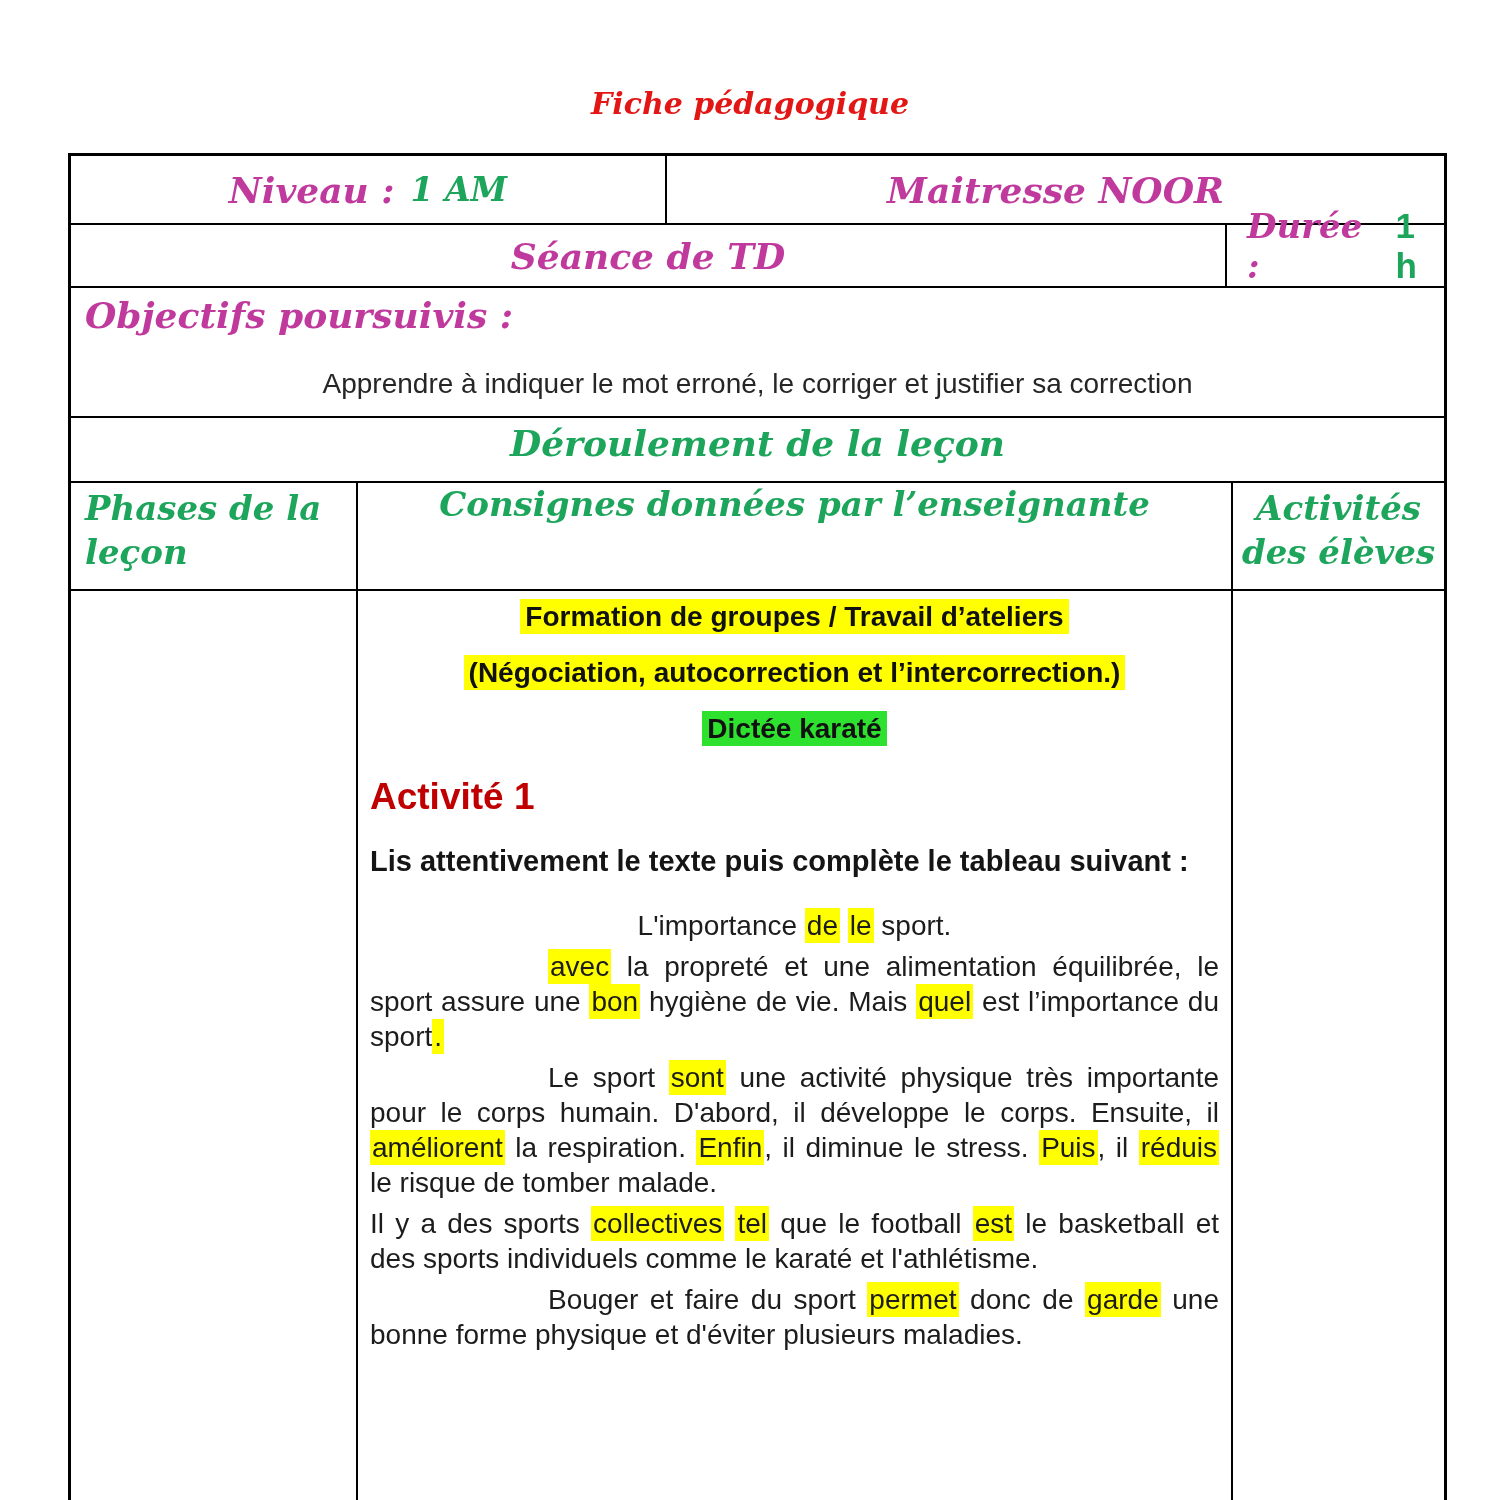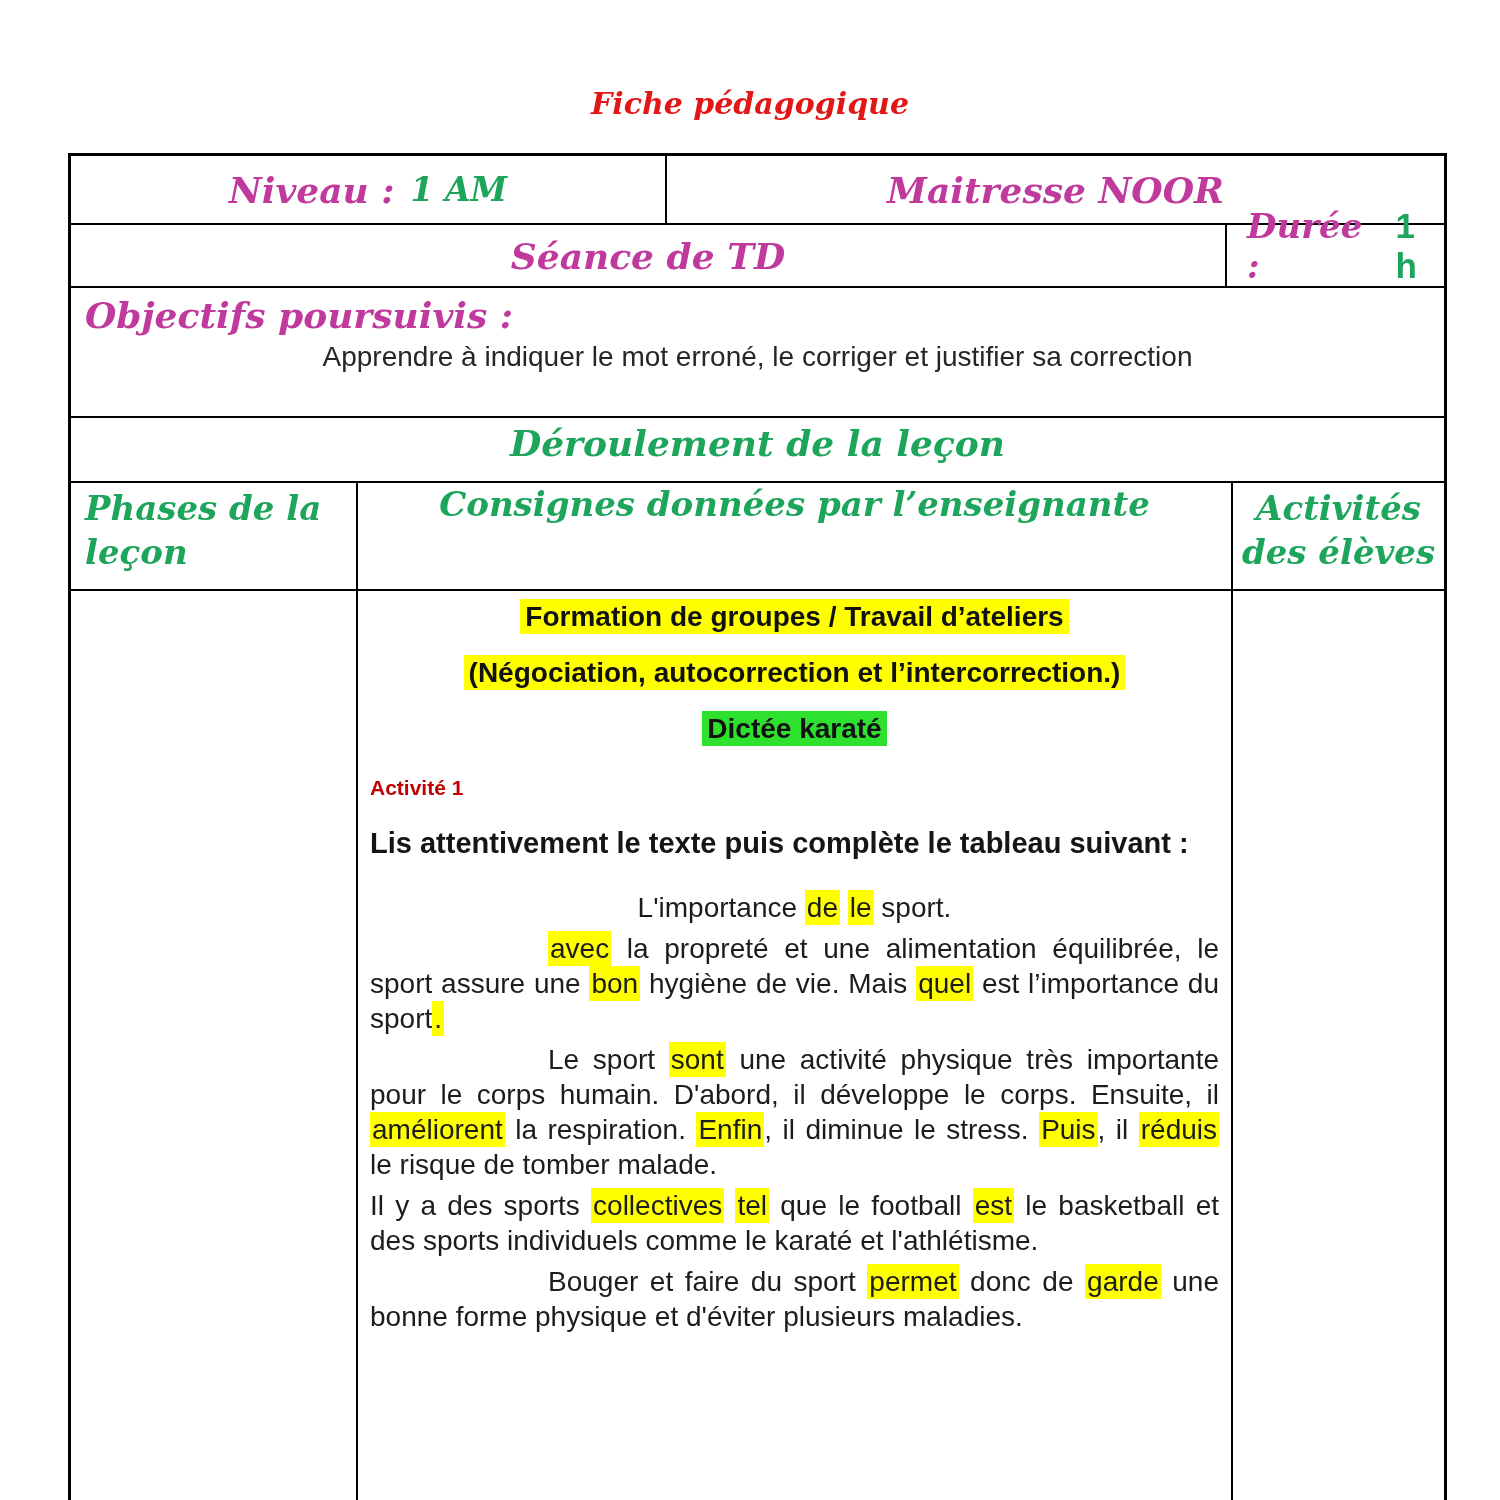--- a/index.html
+++ b/index.html
@@ -32,40 +32,40 @@
   .lbl-magenta{color:var(--magenta);font-size:36px}
   .val-green{color:var(--green);font-size:33px}
   
   .row-seance{height:63px}
   .cell-seance{flex:0 0 1156px;display:flex;align-items:center;justify-content:center}
   .cell-duree{flex:1 1 auto;display:flex;align-items:flex-end;padding-left:20px;gap:14px}
   .duree-val{color:var(--green);font-weight:bold;font-size:35px;font-family:"Liberation Sans",sans-serif}
   
   .row-objectifs{height:130px;flex-direction:column;display:flex}
   .cell-objectifs{flex:1;padding:6px 14px}
-  .objectifs-text{font-size:28px;text-align:center;margin-top:5px;color:#262626}
+  .objectifs-text{font-size:28px;text-align:center;margin-top:32px;color:#262626}
   
   .row-deroulement{height:65px}
   .cell-deroulement{flex:1;display:flex;align-items:flex-start;justify-content:center;padding-top:4px}
   .green-head{color:var(--green);font-size:36px}
   .green-head.small{font-size:34px;line-height:1.28}
   
   .row-headers{height:108px}
   .col-phases{flex:0 0 287px;padding:4px 10px 0 14px}
   .col-consignes{flex:0 0 875px;text-align:center;}
   .col-activites{flex:1 1 auto;text-align:center;padding:4px 6px 0}
   
   .col-left-empty{flex:0 0 287px}
   .col-content{flex:0 0 875px;padding:8px 12px 0;overflow:hidden}
   .col-right-empty{flex:1 1 auto}
   .banner{ text-align:center;margin:0 0 21px;font-weight:bold;font-size:28px;line-height:35px;color:#111}
   .hl{padding:2px 5px}
   .hl-yellow{background:var(--hl-yellow)}
   .hl-green{background:var(--hl-green)}
-  .activity-title{color:var(--dark-red);font-weight:bold;font-size:21px;margin:30px 0 12px}
+  .activity-title{color:var(--dark-red);font-weight:bold;font-size:37px;margin:30px 0 12px}
   .instruction{font-weight:bold;font-size:29px;margin:27px 0 0;color:#151515}
   .dictation{margin-top:30px}
   .para{font-size:28px;line-height:35px;margin:0 0 6px;text-align:justify;color:var(--text)}
   .para.center{text-align:center}
   .para.indent{text-indent:178px}
   .para .hl{padding:2px 2px}
 </style>
 </head>
 <body>
 

